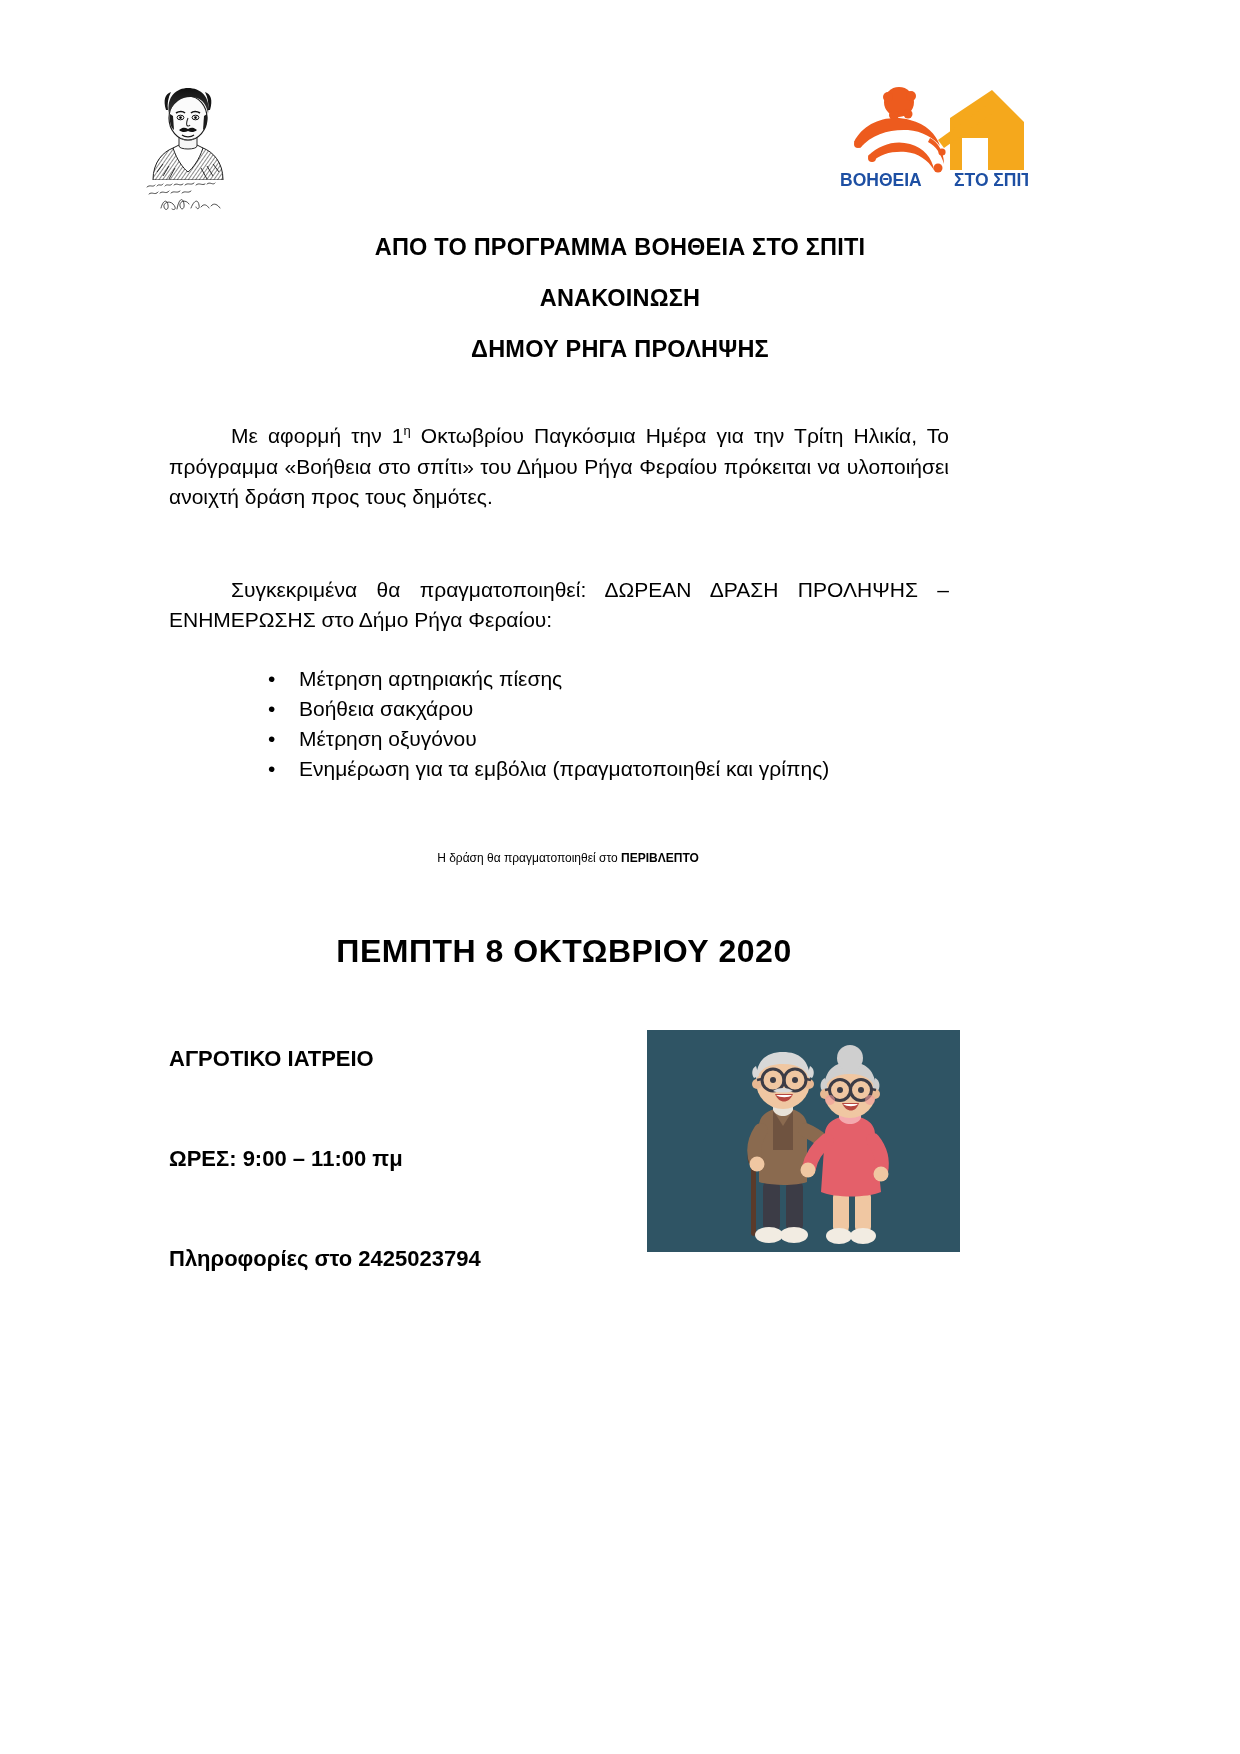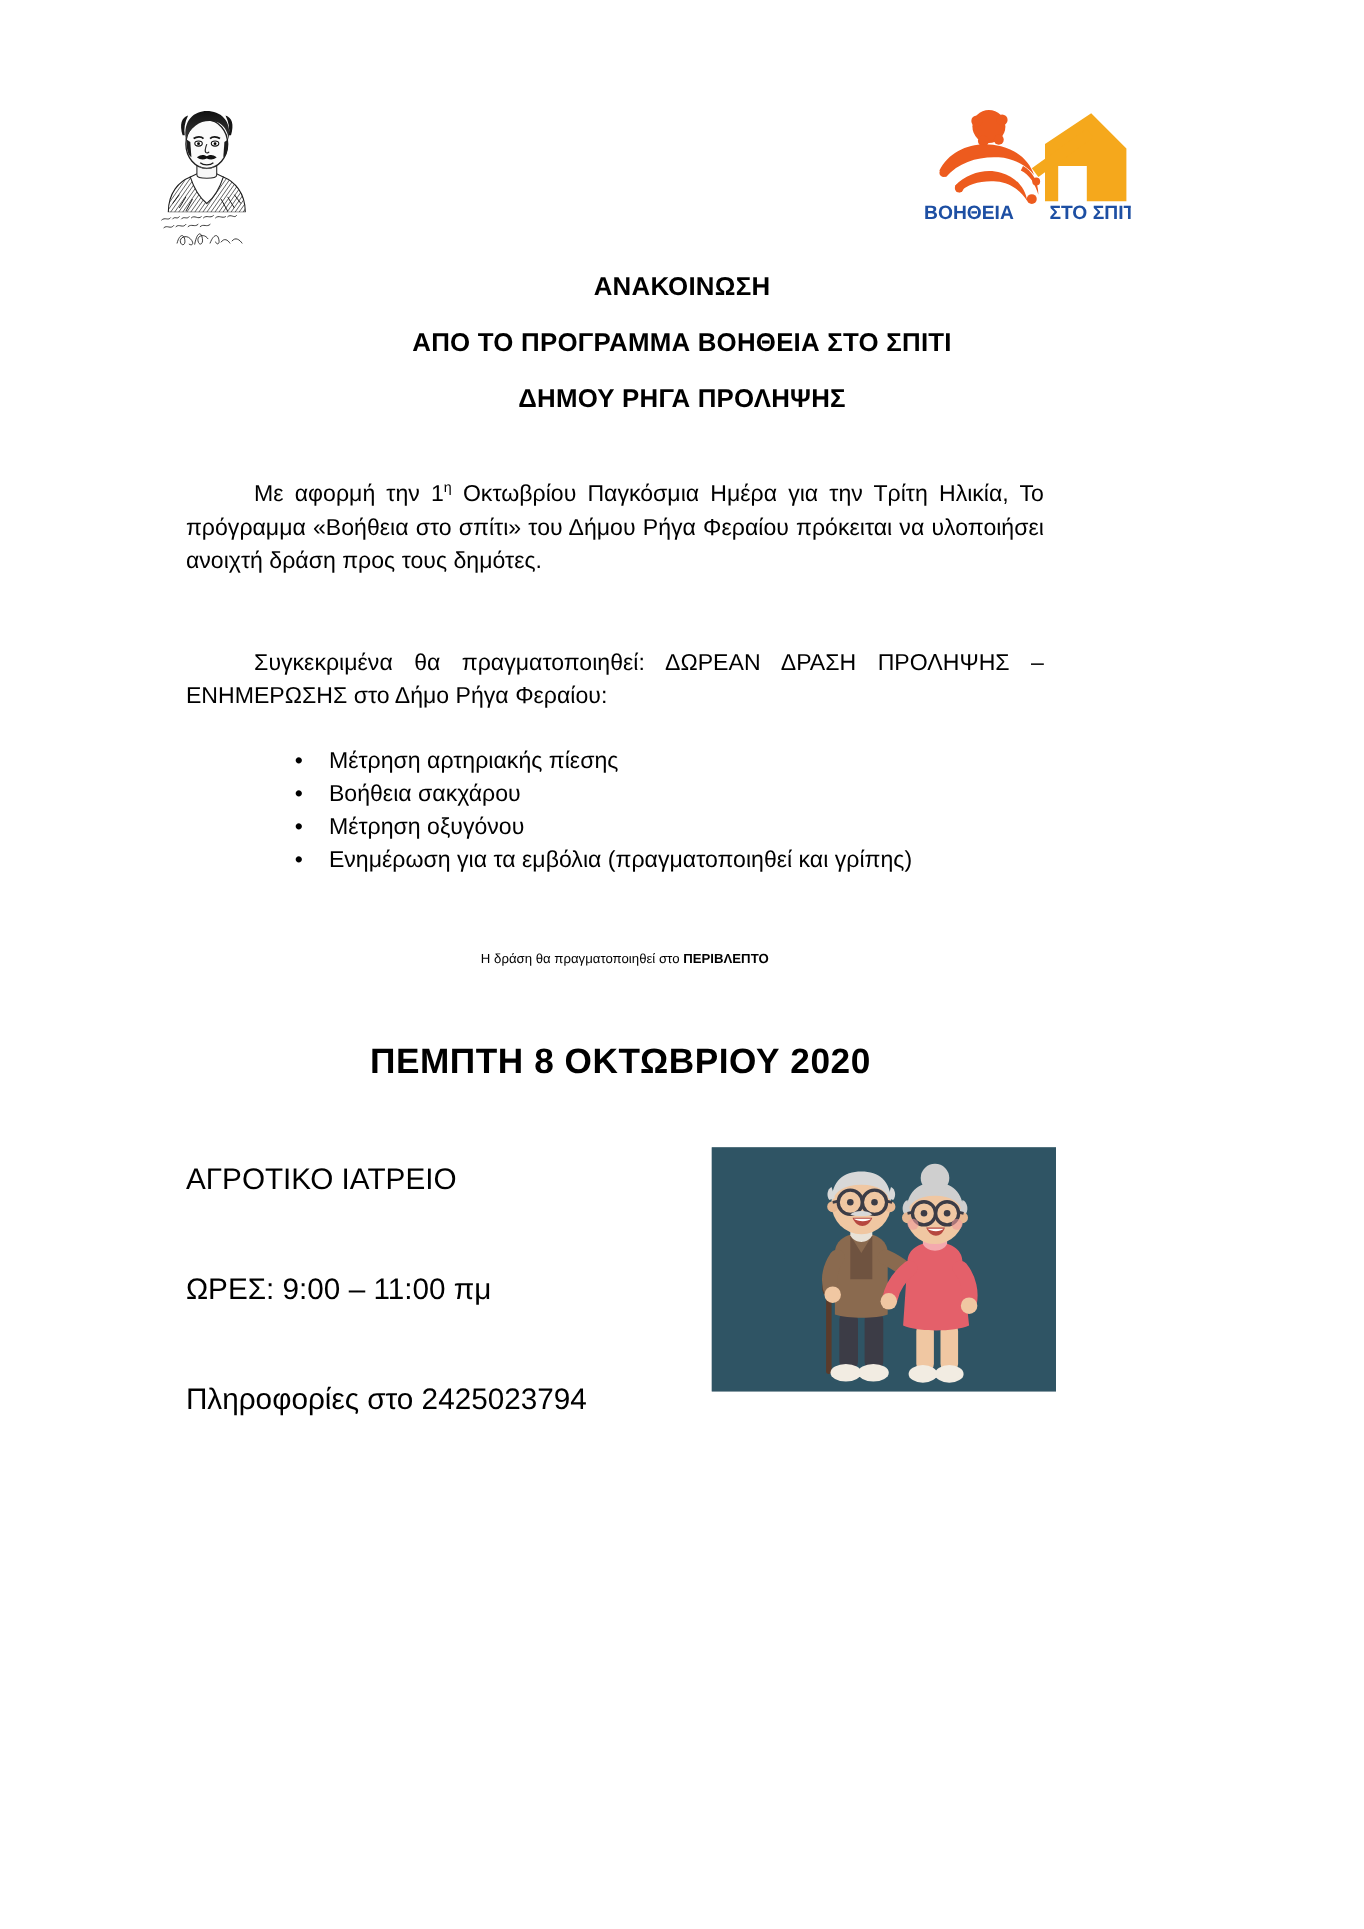--- a/index.html
+++ b/index.html
@@ -10,21 +10,21 @@
   }
   body {
     font-family: "Liberation Sans", sans-serif;
     color: #000000;
   }
   .page {
     position: relative;
     width: 1240px;
     height: 1306px;
     background: #ffffff;
-    margin: 13px auto;
+    margin: 0 auto;
     overflow: hidden;
     box-sizing: border-box;
     border-radius: 31px;
   }
 
   
   .header {
     position: absolute;
     top: 0;
     left: 0;
@@ -149,22 +149,22 @@
     width: 900px;
     height: 260px;
   }
   .footer-text {
     position: absolute;
     left: 0;
     top: 0;
     width: 460px;
   }
   .footer-text .fline {
-    font-size: 27px;
-    font-weight: normal;
+    font-size: 22px;
+    font-weight: bold;
     line-height: 30px;
     white-space: nowrap;
   }
   .fline-venue { margin-top: 14px; }
   .fline-hours { margin-top: 70px; }
   .fline-phone { margin-top: 70px; }
 
   .photo {
     position: absolute;
     left: 478px;
@@ -265,22 +265,22 @@
           <circle cx="104" cy="74" r="3.6"></circle>
         </g>
 
         <text x="2" y="108" font-family="'Liberation Sans',sans-serif" font-size="17.5" font-weight="bold" fill="#1D4FA3">ΒΟΗΘΕΙΑ</text>
         <text x="116" y="108" font-family="'Liberation Sans',sans-serif" font-size="17.5" font-weight="bold" fill="#1D4FA3">ΣΤΟ ΣΠΙΤΙ</text>
       </svg>
     </div>
   </div>
 
   <div class="titles">
+    <div class="title-line">ΑΠΟ ΤΟ ΠΡΟΓΡΑΜΜΑ ΒΟΗΘΕΙΑ ΣΤΟ ΣΠΙΤΙ</div>
     <div class="title-line">ΑΝΑΚΟΙΝΩΣΗ</div>
-    <div class="title-line">ΑΠΟ ΤΟ ΠΡΟΓΡΑΜΜΑ ΒΟΗΘΕΙΑ ΣΤΟ ΣΠΙΤΙ</div>
     <div class="title-line">ΔΗΜΟΥ ΡΗΓΑ ΠΡΟΛΗΨΗΣ</div>
   </div>
 
   <div class="content">
 
     <p class="para para-intro"><span>Με αφορμή την 1</span><sup class="ord">η</sup><span> Οκτωβρίου Παγκόσμια Ημέρα για την Τρίτη Ηλικία, Το πρόγραμμα «Βοήθεια στο σπίτι» του Δήμου Ρήγα Φεραίου πρόκειται να υλοποιήσει ανοιχτή δράση προς τους δημότες.</span></p>
 
     <p class="para para-specific">Συγκεκριμένα θα πραγματοποιηθεί: ΔΩΡΕΑΝ ΔΡΑΣΗ ΠΡΟΛΗΨΗΣ – ΕΝΗΜΕΡΩΣΗΣ στο Δήμο Ρήγα Φεραίου:</p>
 
     <ul class="bullets">

